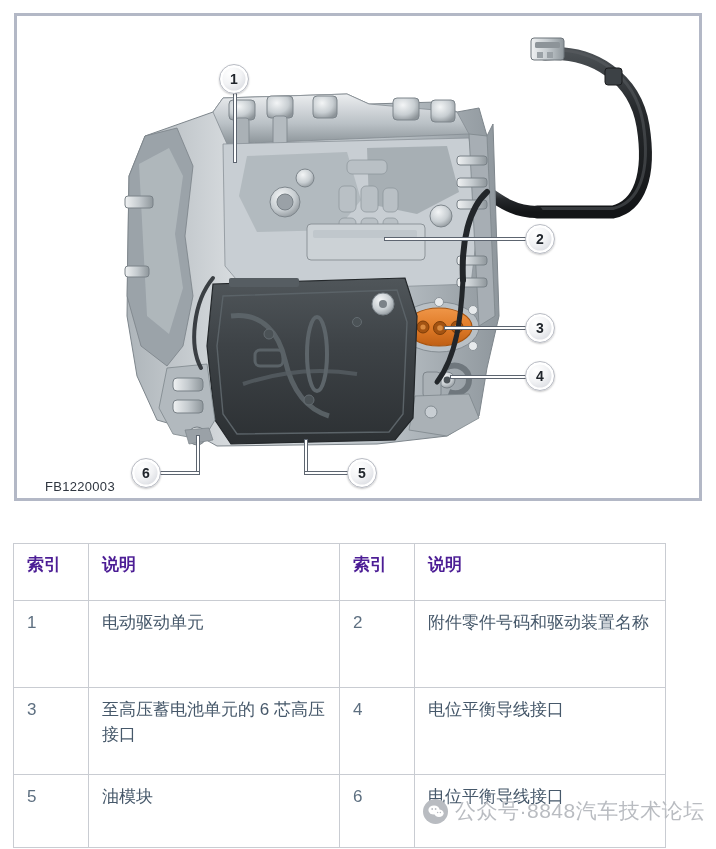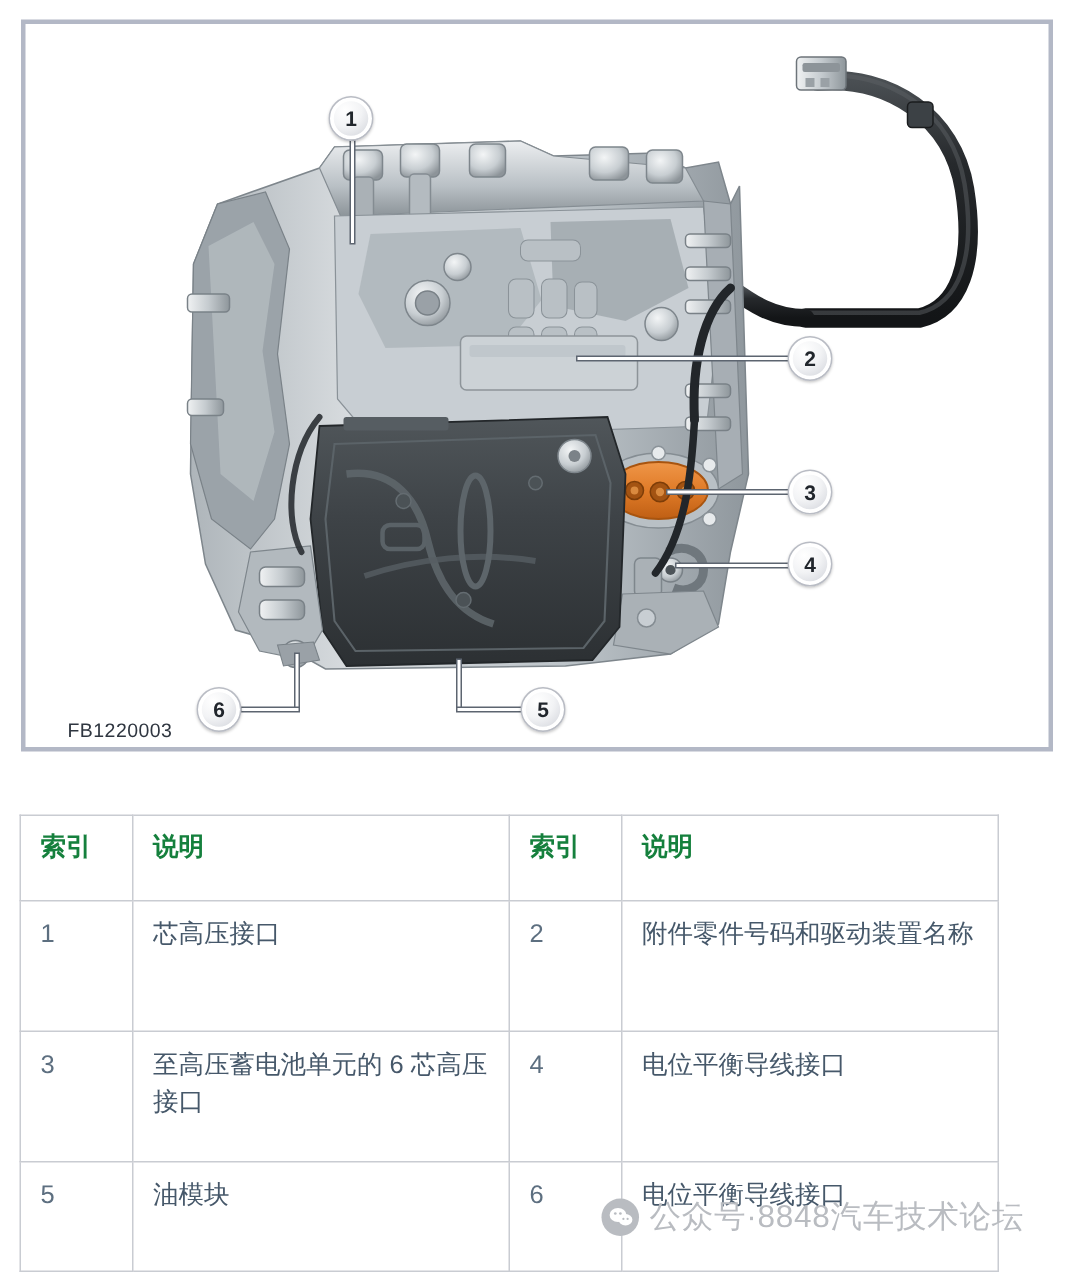--- a/index.html
+++ b/index.html
@@ -89,36 +89,36 @@
     vertical-align: top;
     padding: 10px 12px 10px 13px;
     font-size: 17px;
     line-height: 1.45;
     font-weight: normal;
     text-align: left;
     color: #46586a;
   }
   .spec-table th {
     font-weight: bold;
-    color: #15803d;
+    color: #4c1d95;
     height: 38px;
     padding-top: 9px;
     padding-bottom: 9px;
   }
   .spec-table td.idx { color: #5d6f80; }
   .col-idx { width: 75px; }
   .col-desc { width: 251px; }
   .row-tall td { height: 66px; }
   .row-mid td { height: 66px; }
   .row-last td { height: 52px; }
 
   
   .watermark {
     position: absolute;
-    left: 401px;
+    left: 423px;
     top: 797px;
     display: flex;
     align-items: center;
     gap: 7px;
     z-index: 60;
     pointer-events: none;
   }
   .wm-text {
     font-family: "Liberation Sans", "DejaVu Sans", sans-serif;
     font-size: 21px;
@@ -351,21 +351,21 @@
     <tr>
       <th>索引</th>
       <th>说明</th>
       <th>索引</th>
       <th>说明</th>
     </tr>
   </thead>
   <tbody>
     <tr class="row-tall">
       <td class="idx">1</td>
-      <td>芯高压接口</td>
+      <td>电动驱动单元</td>
       <td class="idx">2</td>
       <td>附件零件号码和驱动装置名称</td>
     </tr>
     <tr class="row-mid">
       <td class="idx">3</td>
       <td>至高压蓄电池单元的 6 芯高压接口</td>
       <td class="idx">4</td>
       <td>电位平衡导线接口</td>
     </tr>
     <tr class="row-last">

